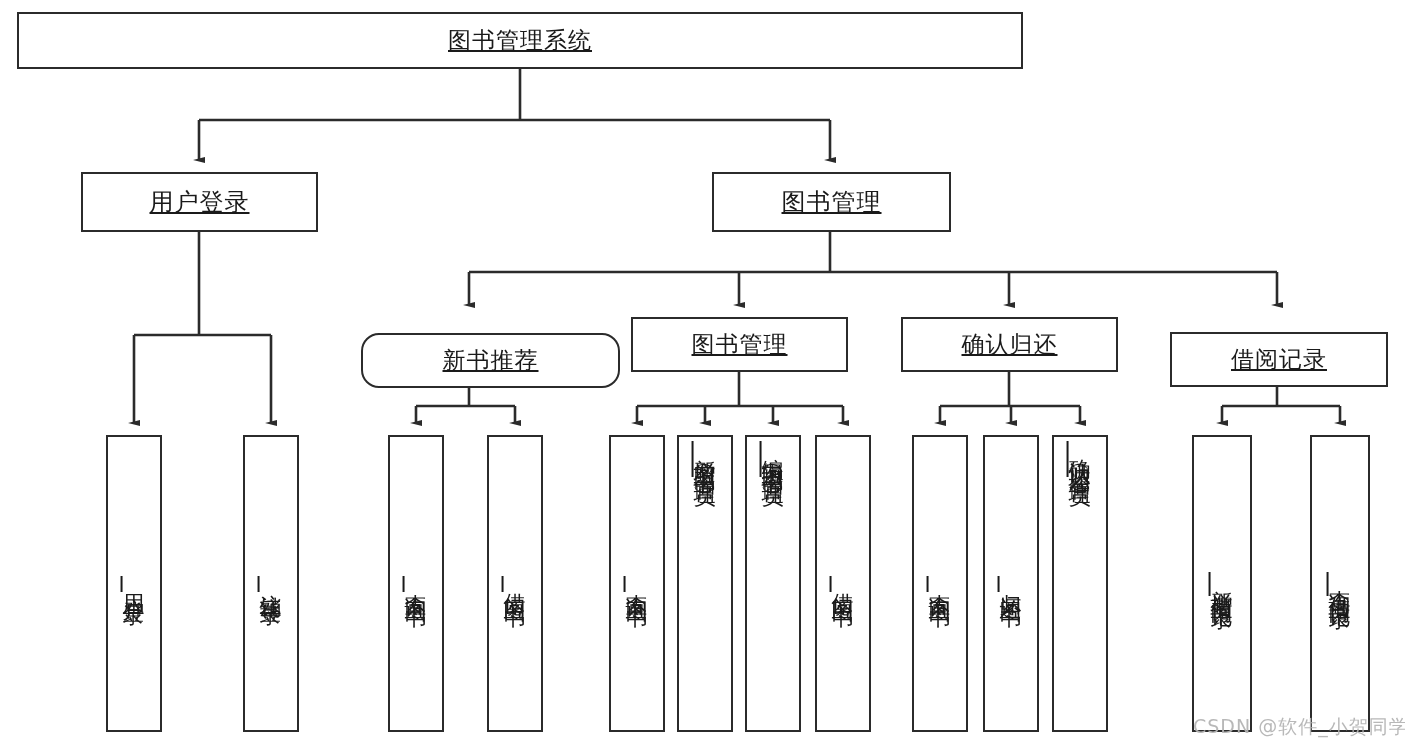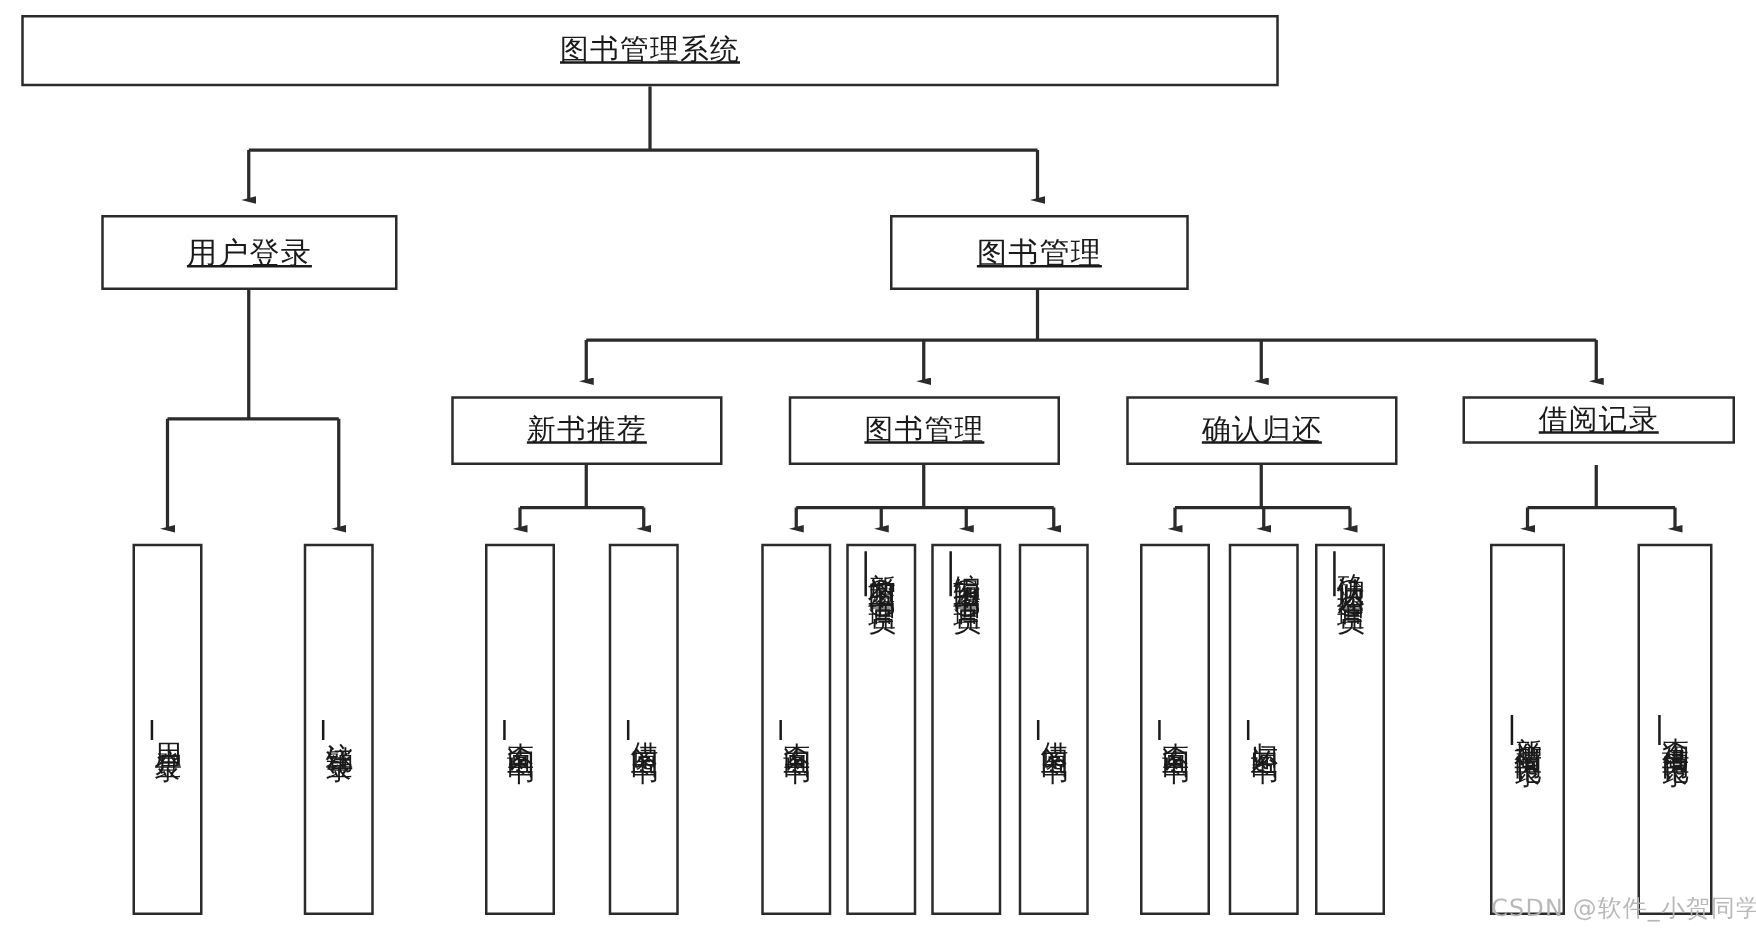--- a/index.html
+++ b/index.html
@@ -137,30 +137,30 @@
     <span class="node-label">图书管理系统</span>
   </div>
 
   <div class="node horizontal level1" style="left: 81px; top: 172px; width: 237px; height: 60px;">
     <span class="node-label">用户登录</span>
   </div>
   <div class="node horizontal level1" style="left: 712px; top: 172px; width: 239px; height: 60px;">
     <span class="node-label">图书管理</span>
   </div>
 
-  <div class="node horizontal" style="left: 361px; top: 317px; width: 217px; height: 55px;">
+  <div class="node horizontal" style="left: 361px; top: 333px; width: 259px; height: 55px; border-radius: 18px;">
     <span class="node-label">新书推荐</span>
   </div>
   <div class="node horizontal" style="left: 631px; top: 317px; width: 217px; height: 55px;">
     <span class="node-label">图书管理</span>
   </div>
   <div class="node horizontal" style="left: 901px; top: 317px; width: 217px; height: 55px;">
     <span class="node-label">确认归还</span>
   </div>
-  <div class="node horizontal" style="left: 1170px; top: 317px; width: 218px; height: 38px;">
+  <div class="node horizontal" style="left: 1170px; top: 332px; width: 218px; height: 55px;">
     <span class="node-label">借阅记录</span>
   </div>
 
   <div class="node vertical centered" style="left: 106px; top: 435px; width: 56px; height: 297px;">
     <span class="node-label">用户登录</span>
   </div>
   <div class="node vertical centered" style="left: 243px; top: 435px; width: 56px; height: 297px;">
     <span class="node-label">注销登录</span>
   </div>
   <div class="node vertical centered" style="left: 388px; top: 435px; width: 56px; height: 297px;">

